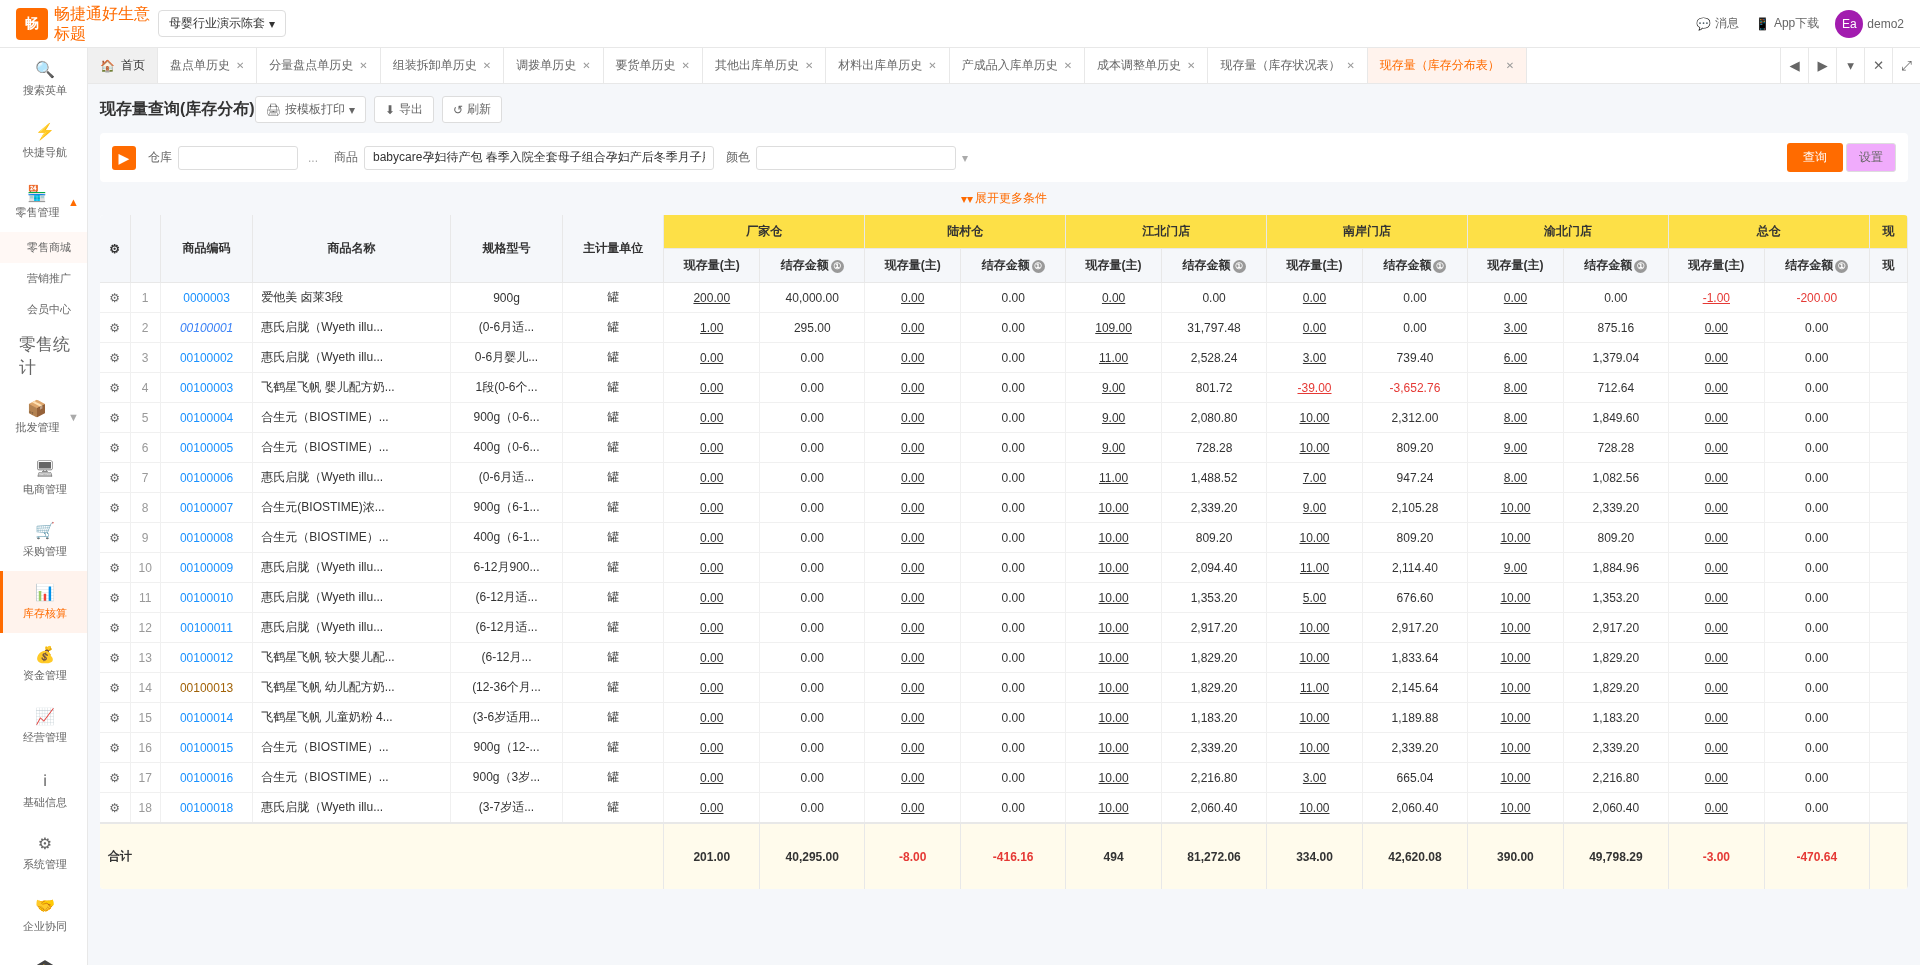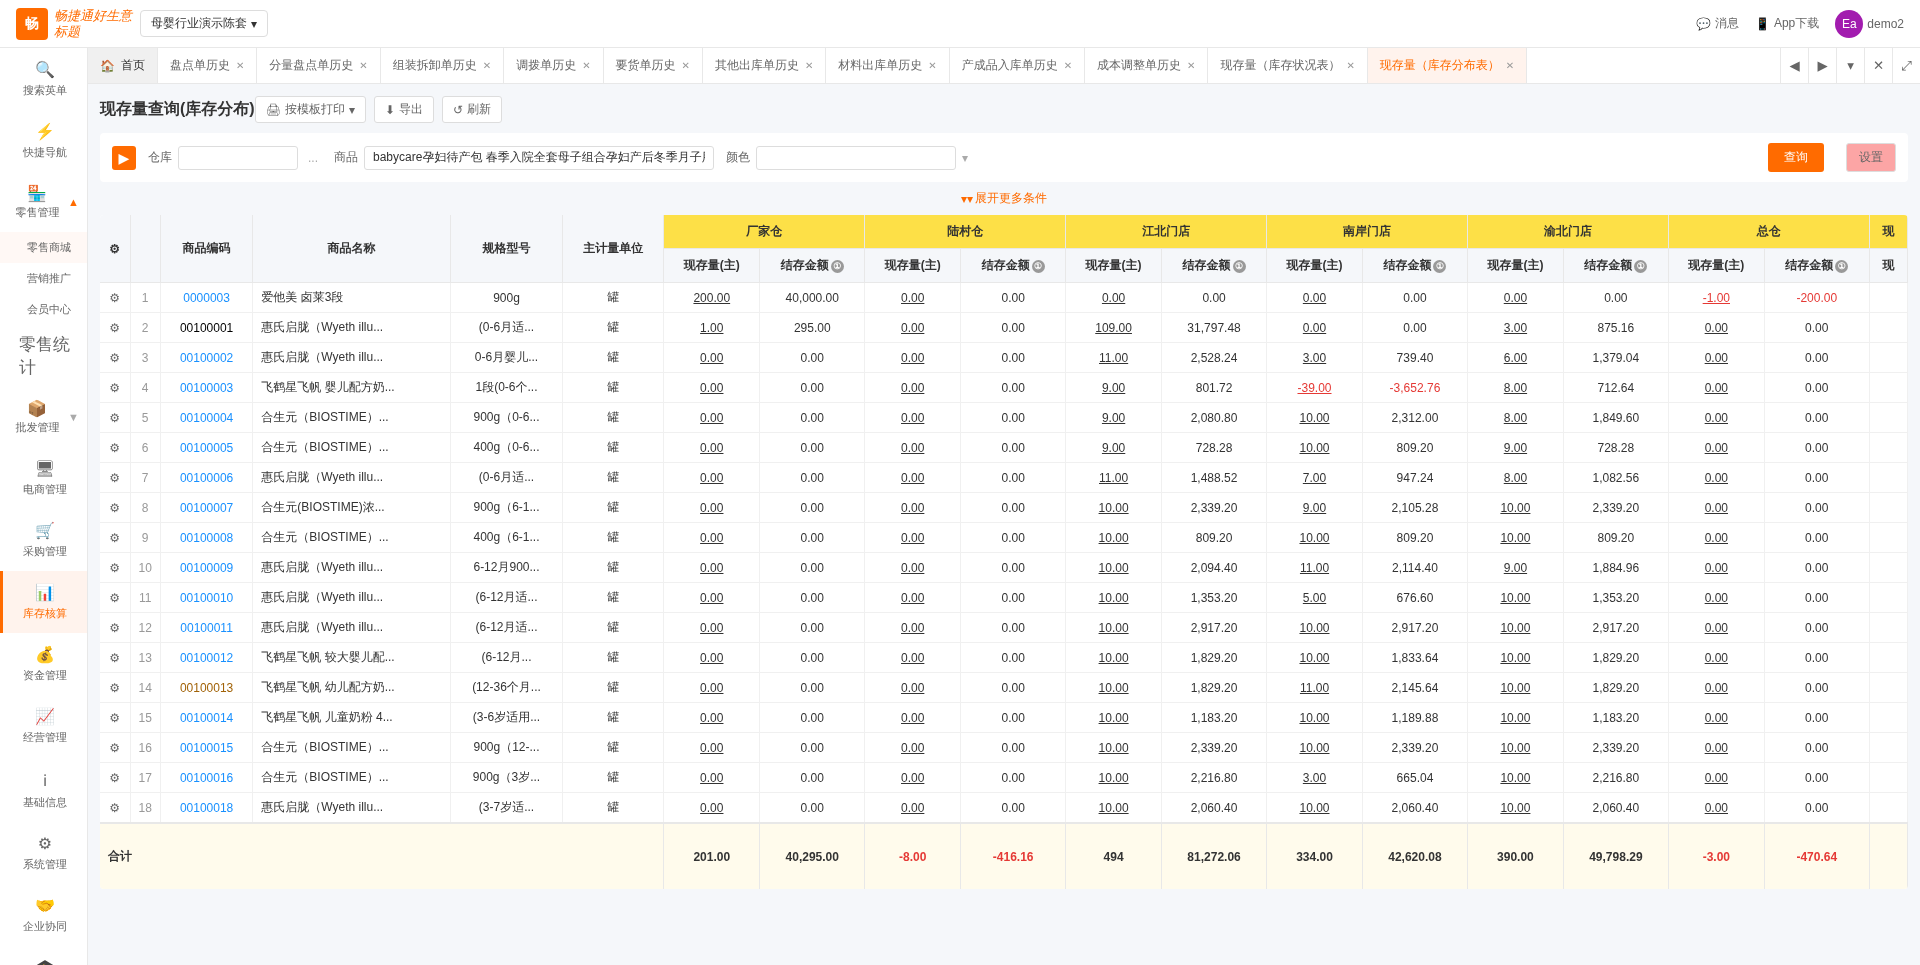--- a/index.html
+++ b/index.html
@@ -12,21 +12,21 @@
       display: flex;
       align-items: center;
       justify-content: space-between;
       padding: 0 16px;
       border-bottom: 1px solid #e8e8e8;
       position: fixed; top: 0; left: 0; right: 0; z-index: 100;
     }
     .top-bar-left { display: flex; align-items: center; gap: 8px; }
     .logo-area { display: flex; align-items: center; gap: 6px; }
     .logo-icon { width: 32px; height: 32px; background: #ff6b00; border-radius: 4px; display: flex; align-items: center; justify-content: center; color: #fff; font-size: 14px; font-weight: bold; }
-    .logo-text { font-size: 13px; color: #ff6b00; line-height: 1.2; font-style: italic; }
+    .logo-text { font-size: 16px; color: #ff6b00; line-height: 1.2; }
     .store-selector { display: flex; align-items: center; gap: 4px; padding: 4px 10px; border: 1px solid #ddd; border-radius: 4px; cursor: pointer; color: #333; }
     .top-bar-right { display: flex; align-items: center; gap: 16px; color: #666; }
     .top-bar-right span { cursor: pointer; display: flex; align-items: center; gap: 4px; }
     .user-avatar { width: 28px; height: 28px; background: #a21caf; border-radius: 50%; display: flex; align-items: center; justify-content: center; color: #fff; font-size: 12px; }
 
     
     .sidebar {
       position: fixed; top: 48px; left: 0; bottom: 0; width: 88px;
       background: #fff; border-right: 1px solid #e8e8e8; overflow-y: auto;
       z-index: 99;
@@ -87,22 +87,22 @@
     .search-field { display: flex; align-items: center; gap: 6px; }
     .search-field label { color: #666; white-space: nowrap; font-size: 12px; }
     .search-input {
       border: 1px solid #ddd; border-radius: 3px; padding: 4px 8px; font-size: 12px;
       color: #333; outline: none; width: 120px;
     }
     .search-input-wide { width: 350px; }
     .search-input-color { width: 200px; }
     .expand-btn { color: #ff6b00; cursor: pointer; font-size: 12px; display: flex; align-items: center; gap: 2px; }
     .search-btn { padding: 5px 16px; background: #ff6b00; color: #fff; border: none; border-radius: 3px; cursor: pointer; font-size: 12px; }
-    .setting-btn { padding: 5px 12px; background: #fca5a5; color: #666; border: 1px solid #ddd; border-radius: 3px; cursor: pointer; font-size: 12px; }
-    .search-actions { display: flex; gap: 22px; margin-left: auto; padding-left: 32px; }
+    .setting-btn { padding: 5px 12px; background: #f0abfc; color: #666; border: 1px solid #ddd; border-radius: 3px; cursor: pointer; font-size: 12px; }
+    .search-actions { display: flex; gap: 3px; margin-left: auto; padding-left: 32px; }
     .dots-btn { color: #aaa; cursor: pointer; padding: 0 4px; }
 
     
     .table-container { background: #fff; border-radius: 4px; overflow: auto; }
     table { width: 100%; border-collapse: collapse; font-size: 12px; }
     thead th {
       background: #f5f7fa; color: #333; font-weight: 600;
       padding: 8px 8px; border-bottom: 1px solid #e8e8e8; border-right: 1px solid #e8e8e8;
       white-space: nowrap; text-align: center; position: sticky; top: 0; z-index: 2;
     }
@@ -401,21 +401,21 @@
     <td class="">0.00</td>
     <td><span class="num-link">0.00</span></td>
     <td>0.00</td>
     <td class="num-red"><span class="num-link num-red">-1.00</span></td>
     <td class="num-red">-200.00</td>
     <td></td>
   </tr>
           <tr>
     <td style="color:#666;cursor:pointer;">⚙</td>
     <td class="row-num">2</td>
-    <td style="color:#000000;">00100001</td>
+    <td style="color:#3b82f6;font-style:italic;">00100001</td>
     <td class="text-left">惠氏启胧（Wyeth illu...</td>
     <td>(0-6月适...</td>
     <td>罐</td>
     <td><span class="num-link">1.00</span></td>
     <td>295.00</td>
     <td><span class="num-link">0.00</span></td>
     <td>0.00</td>
     <td><span class="num-link">109.00</span></td>
     <td>31,797.48</td>
     <td class=""><span class="num-link ">0.00</span></td>

